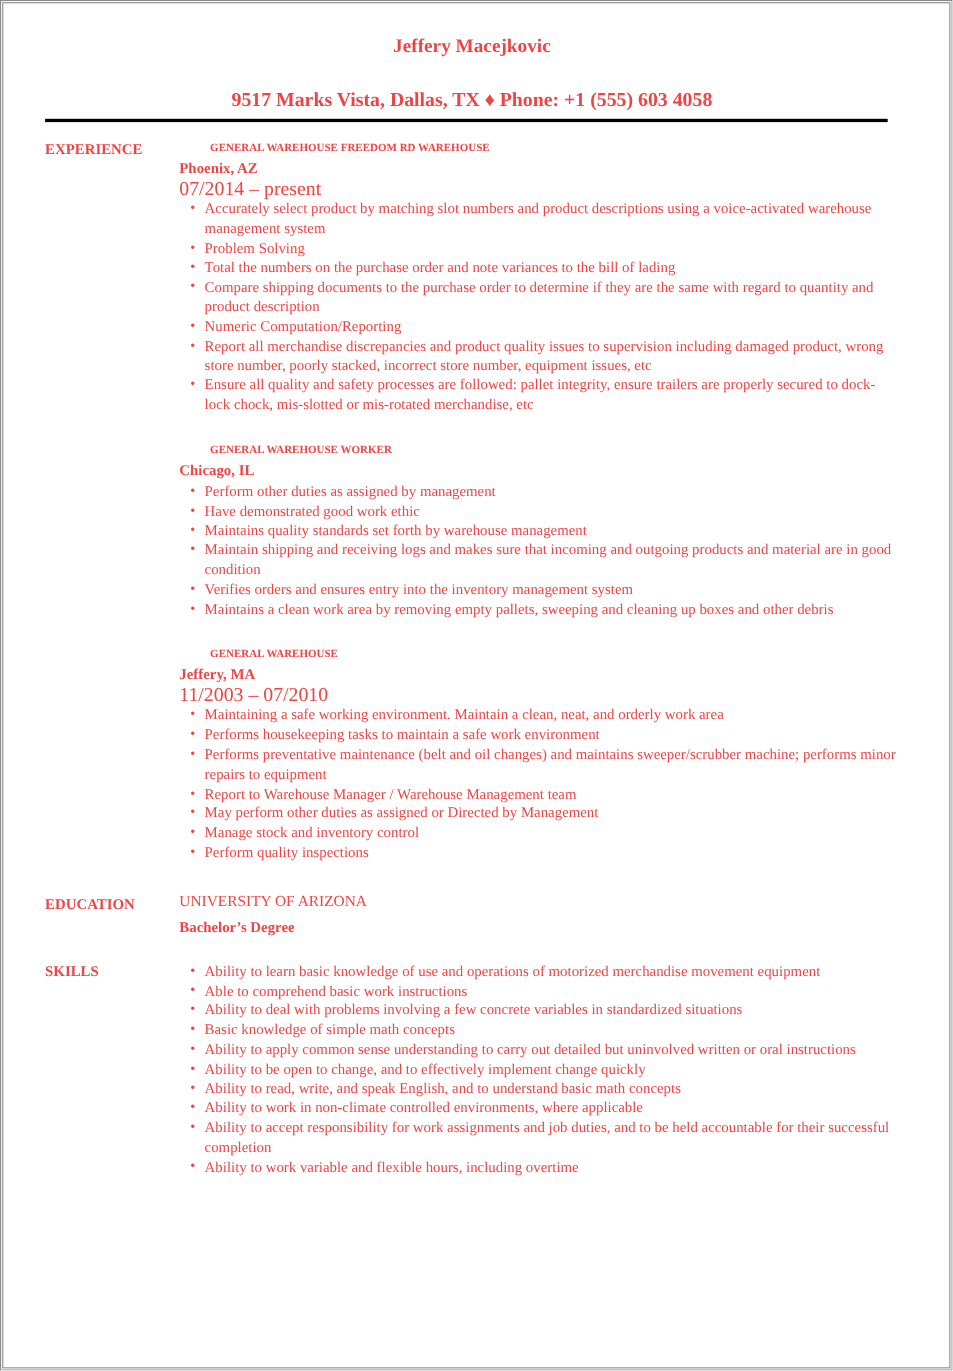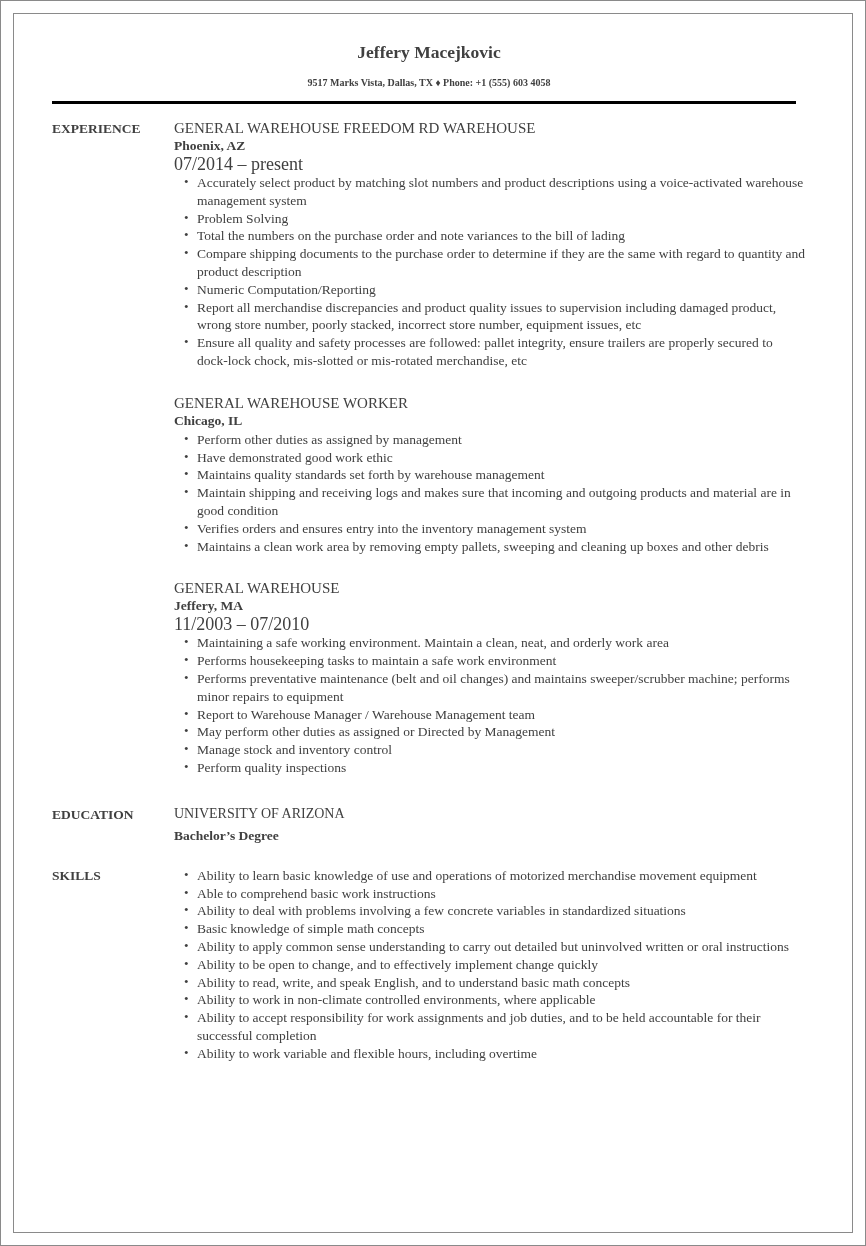--- a/index.html
+++ b/index.html
@@ -5,42 +5,42 @@
   html, body {
     margin: 0;
     padding: 0;
     background: #ffffff;
   }
   .page {
     width: 866px;
     height: 1246px;
     box-sizing: border-box;
     border: 1px solid #8a8a8a;
-    padding: 12px;
+    padding: 1px;
     background: #ffffff;
     font-family: "Liberation Serif", "DejaVu Serif", serif;
-    color: #404040;
+    color: #ef4444;
   }
   .page-inner {
     width: 100%;
     height: 100%;
     box-sizing: border-box;
     border: 1px solid #8a8a8a;
     padding: 28px 46px 0 38px;
     overflow: hidden;
   }
   .doc-header { text-align: center; }
   .doc-name {
     font-size: 17.5px;
     font-weight: bold;
     line-height: 20px;
   }
   .doc-contact {
-    margin-top: 13px;
-    font-size: 10px;
+    margin-top: 31px;
+    font-size: 18px;
     font-weight: bold;
     line-height: 16px;
   }
   .doc-rule {
     border: none;
     border-top: 3px solid #000000;
     margin: 10px 10px 0 0;
   }
   .doc-main { margin-top: 15px; }
   .section {
@@ -52,23 +52,24 @@
     flex-shrink: 0;
     font-size: 13.5px;
     font-weight: bold;
     line-height: 18px;
     padding-top: 1px;
   }
   .section-content { flex: 1; min-width: 0; }
   .job { margin-bottom: 24px; }
   .job:last-child { margin-bottom: 0; }
   .job-title {
-    font-size: 15px;
-    font-weight: normal;
-    line-height: 18px;
+    font-size: 10px;
+    font-weight: bold;
+    line-height: 18px;
+    margin-left: 28px;
   }
   .job-location {
     font-size: 13.5px;
     font-weight: bold;
     line-height: 18px;
   }
   .job-dates {
     font-size: 18px;
     line-height: 18px;
   }

